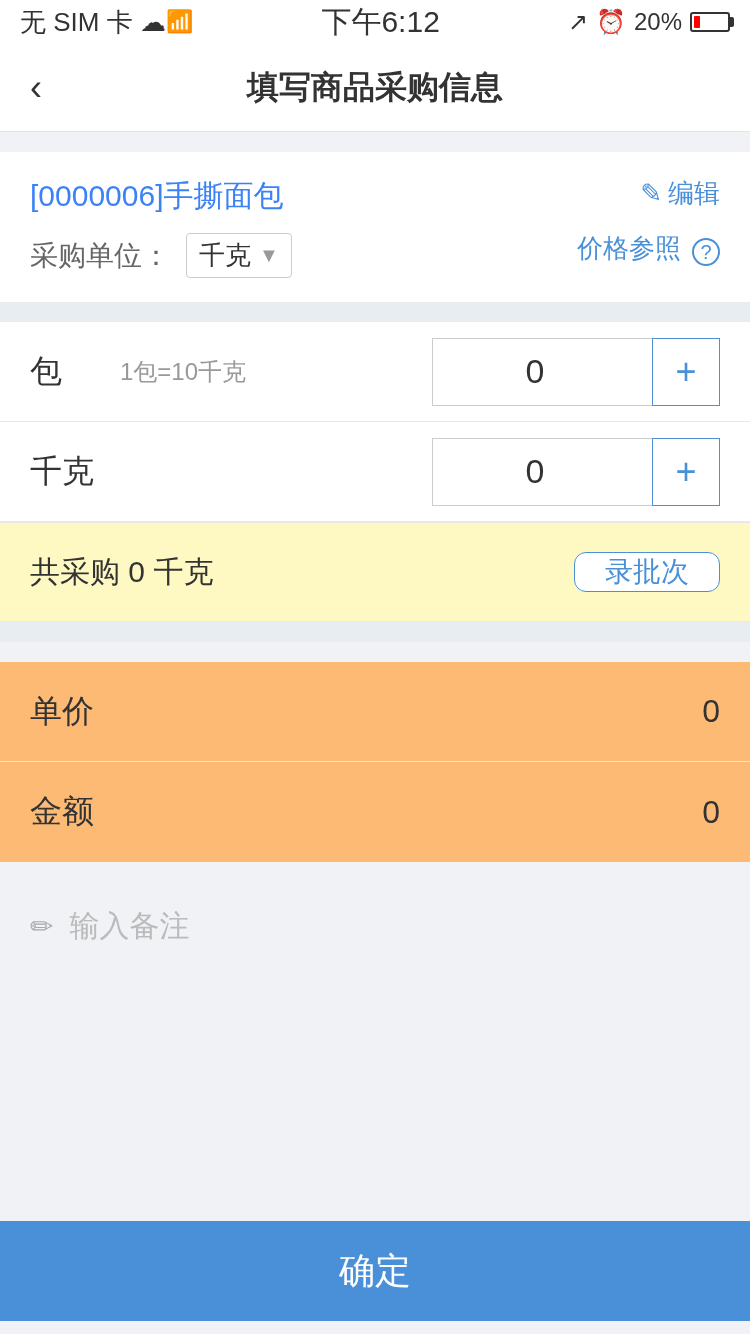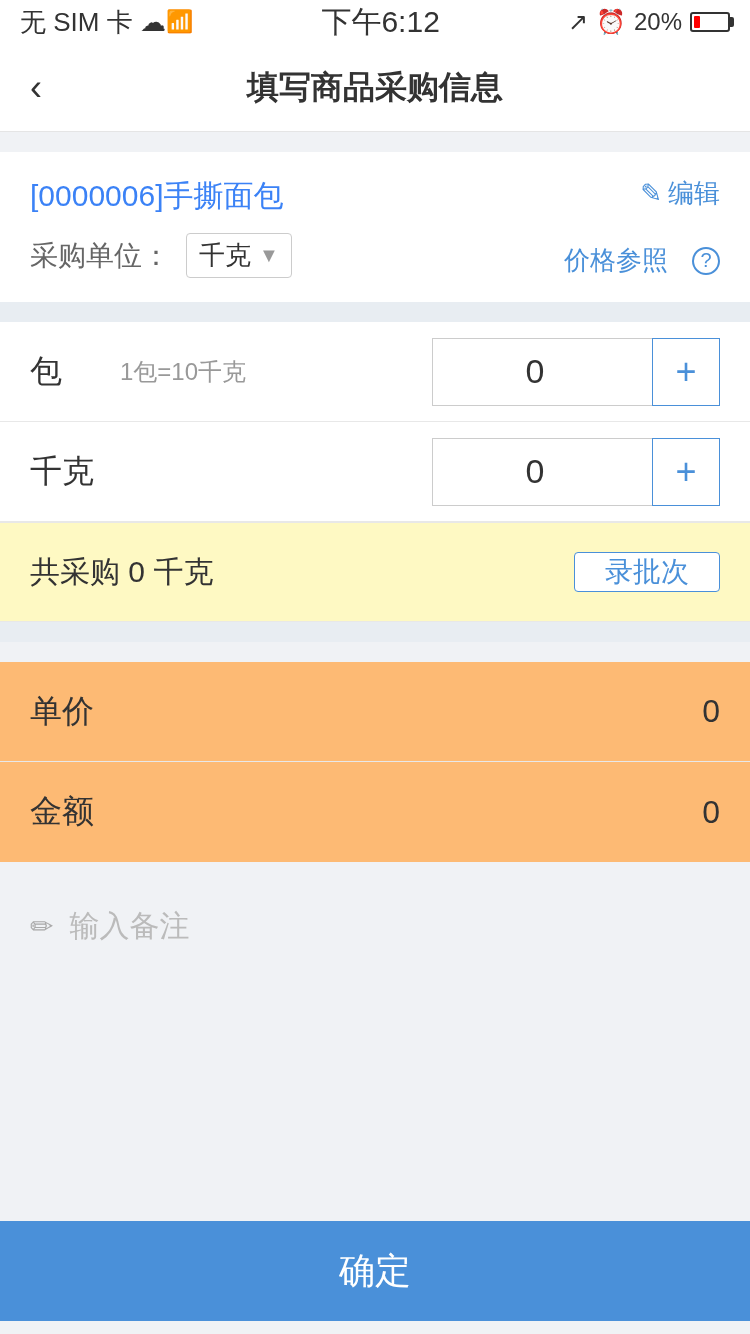--- a/index.html
+++ b/index.html
@@ -140,26 +140,26 @@
       top: 24px;
       font-size: 26px;
       color: #4a90d9;
       display: flex;
       align-items: center;
       gap: 6px;
     }
     .price-ref {
       position: absolute;
       right: 30px;
-      bottom: 24px;
+      bottom: 36px;
       font-size: 26px;
       color: #4a90d9;
       display: flex;
-      align-items: center;
-      gap: 24px;
+      align-items: flex-end;
+      gap: 11px;
     }
     .price-ref-help {
       width: 28px;
       height: 28px;
       border: 2px solid #4a90d9;
       border-radius: 50%;
       display: flex;
       align-items: center;
       justify-content: center;
       font-size: 20px;
@@ -239,21 +239,21 @@
     .summary-text {
       font-size: 30px;
       color: #333;
     }
     .batch-btn {
       border: 1px solid #4a90d9;
       color: #4a90d9;
       background: #fff;
       padding: 0 30px;
       font-size: 28px;
-      border-radius: 4px;
+      border-radius: 12px;
       cursor: pointer;
     }
 
     
     .info-section {
       background: #fdba74;
       margin-top: 20px;
     }
     .info-row {
       display: flex;

